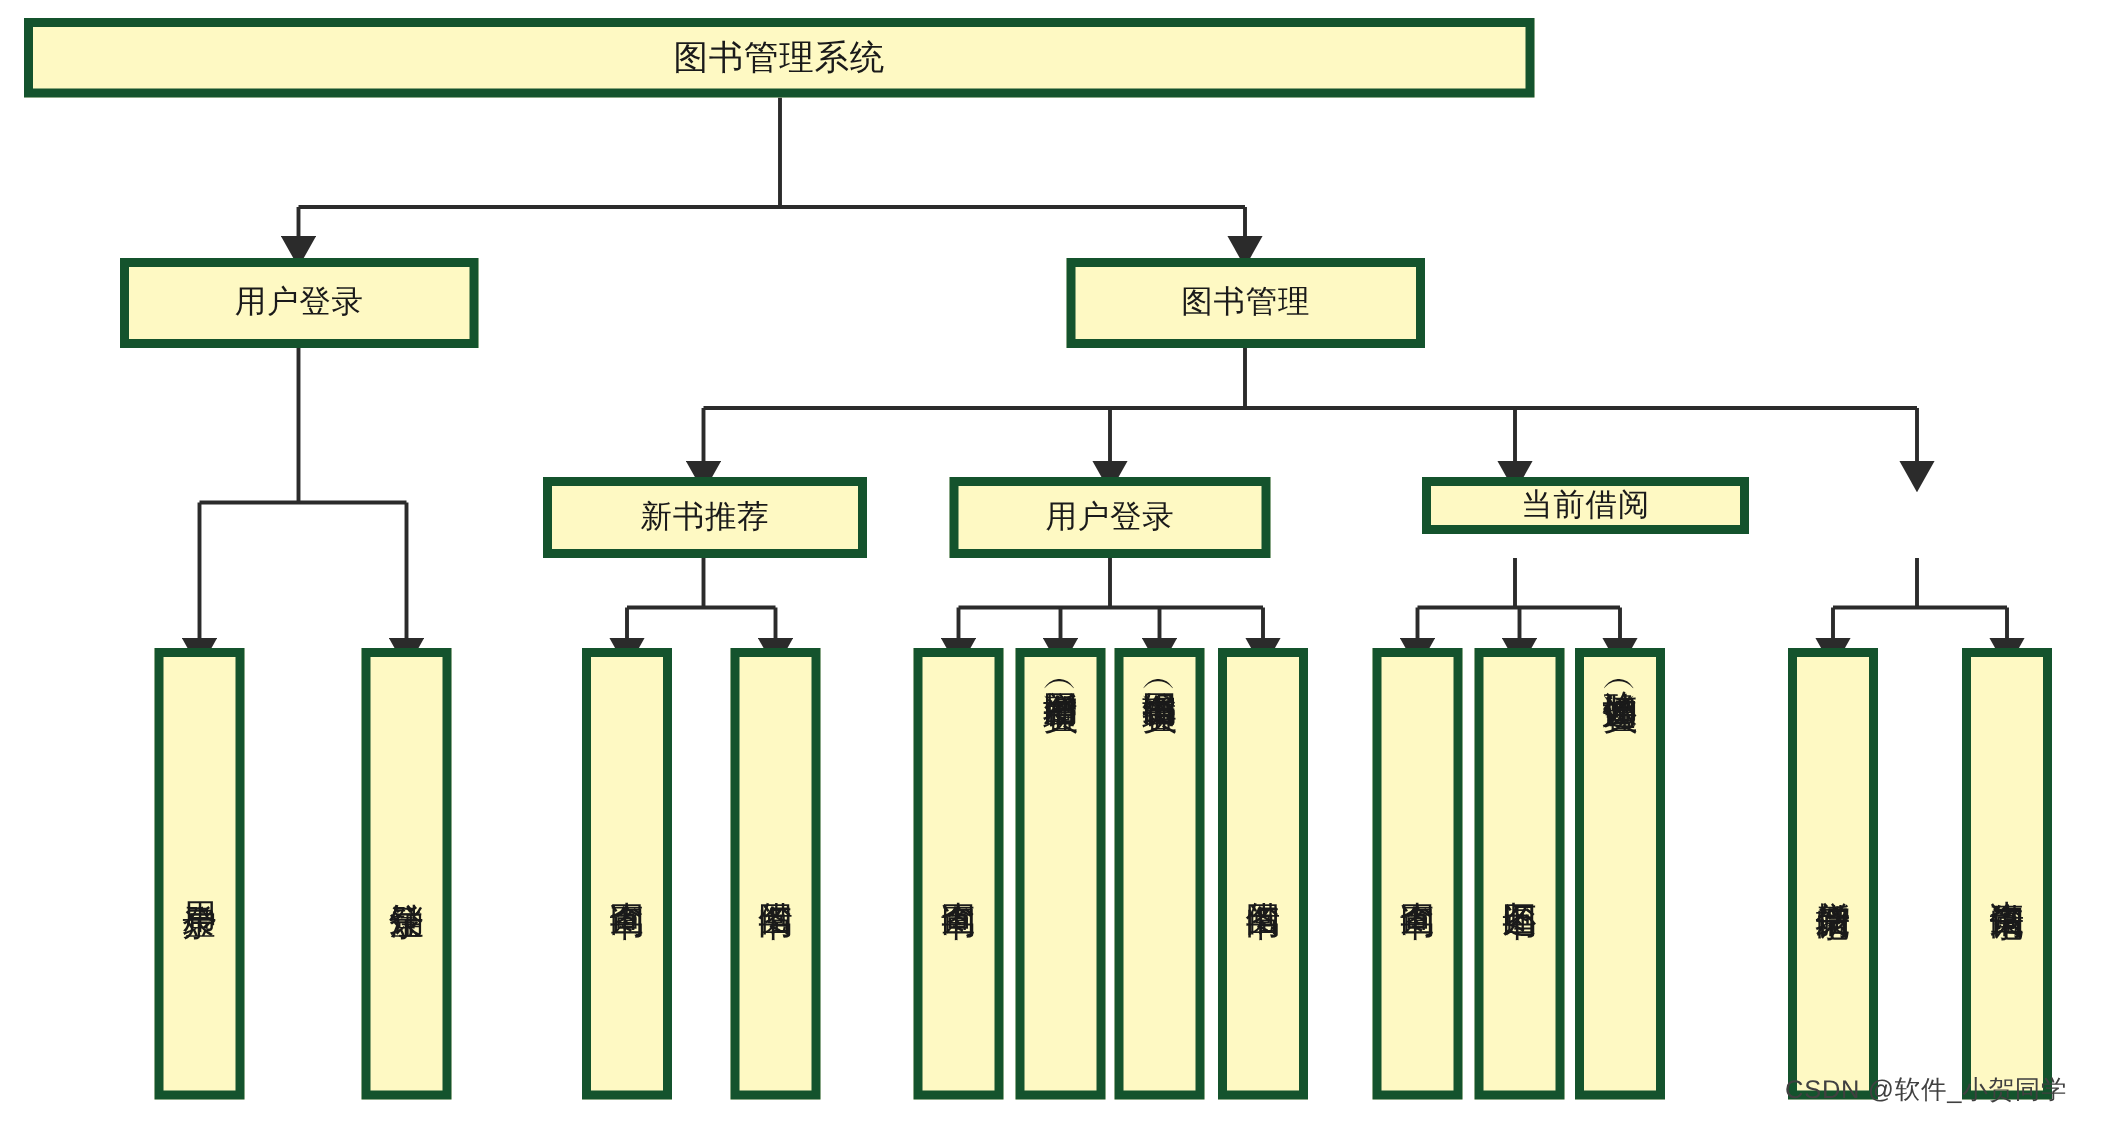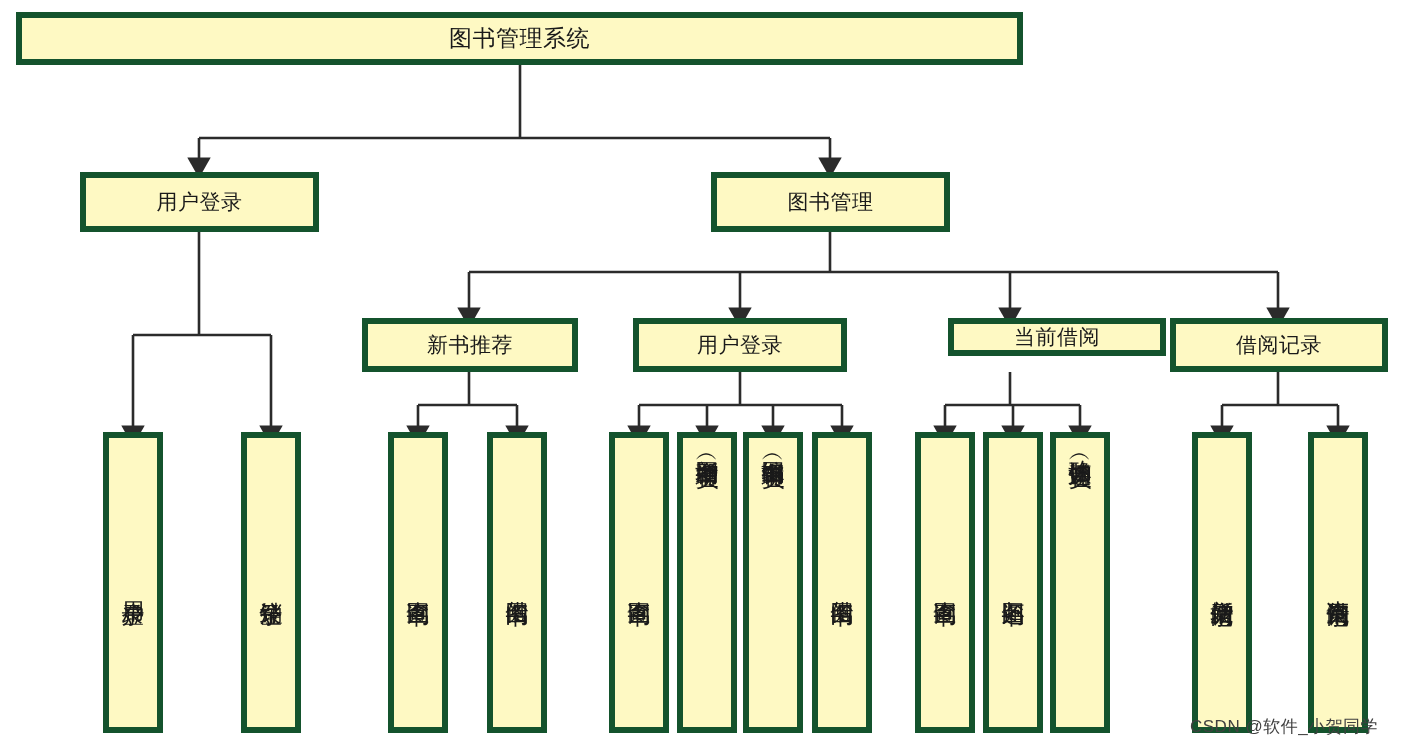--- a/index.html
+++ b/index.html
@@ -144,23 +144,20 @@
 
   <div class="node node-h" style="left:711px; top:172px; width:239px; height:60px;">
     <span class="node-label">图书管理</span>
   </div>
   <div class="node node-h" style="left:633px; top:318px; width:214px; height:54px;">
     <span class="node-label">用户登录</span>
   </div>
   <div class="node node-h" style="left:901px; top:318px; width:218px; height:38px;margin-left:47px;">
     <span class="node-label">当前借阅</span>
   </div>
-  <div class="node node-h" style="left:1170px; top:318px; width:218px; height:54px;">
-    <span class="node-label">借阅记录</span>
-  </div>
 
   <div class="node node-v center" style="left:103px; top:432px; width:60px; height:301px;">
     <span class="node-label">用户登录</span>
   </div>
   <div class="node node-v center" style="left:241px; top:432px; width:60px; height:301px;">
     <span class="node-label">注销登录</span>
   </div>
 
   <div class="node node-v center" style="left:388px; top:432px; width:60px; height:301px;">
     <span class="node-label">查询图书</span>

